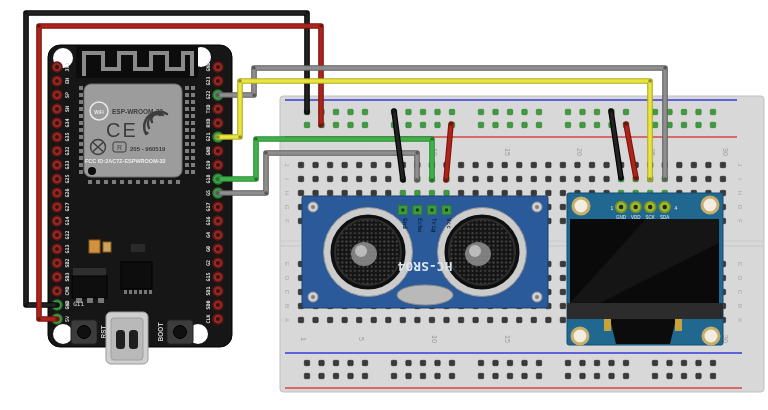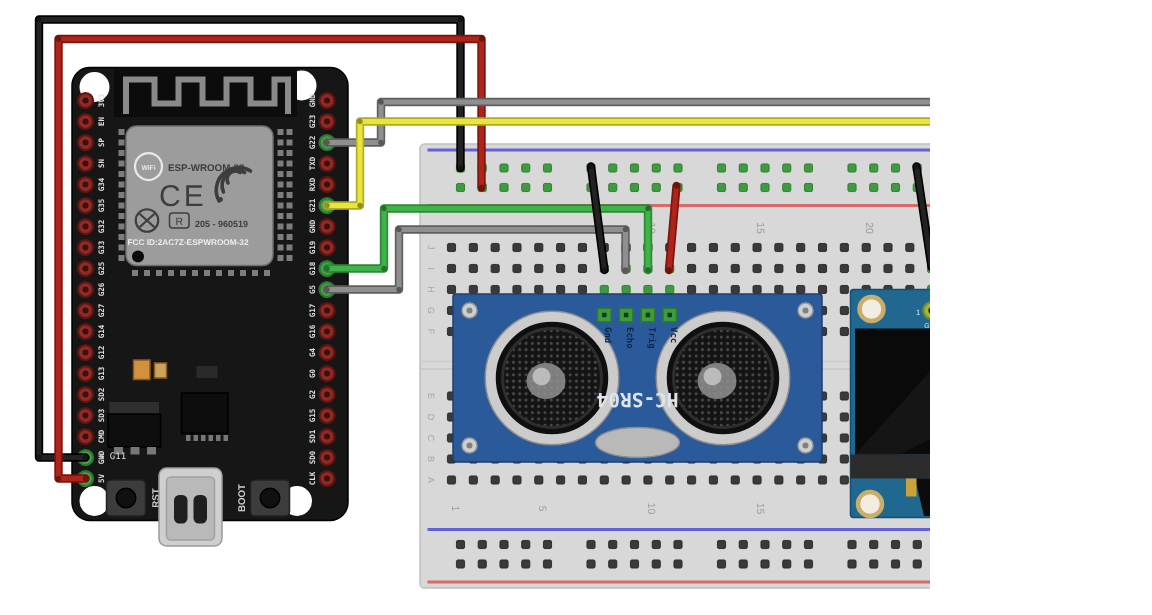--- a/index.html
+++ b/index.html
@@ -1,16 +1,16 @@
 <!DOCTYPE html>
 <html><head>
 <meta charset="utf-8">
 <style>
   html,body{margin:0;padding:0;background:#ffffff;}
-  .canvas{position:relative;width:620px;height:410px;background:#ffffff;overflow:hidden;}
+  .canvas{position:relative;width:768px;height:410px;background:#ffffff;overflow:hidden;}
   svg{display:block;}
   .t-sans{font-family:"Liberation Sans",sans-serif;}
   .t-mono{font-family:"DejaVu Sans Mono",monospace;}
 </style>
 </head>
 <body>
 
 <div class="canvas">
 <svg width="768" height="410" viewBox="0 0 768 410" xmlns="http://www.w3.org/2000/svg">
   <defs>

